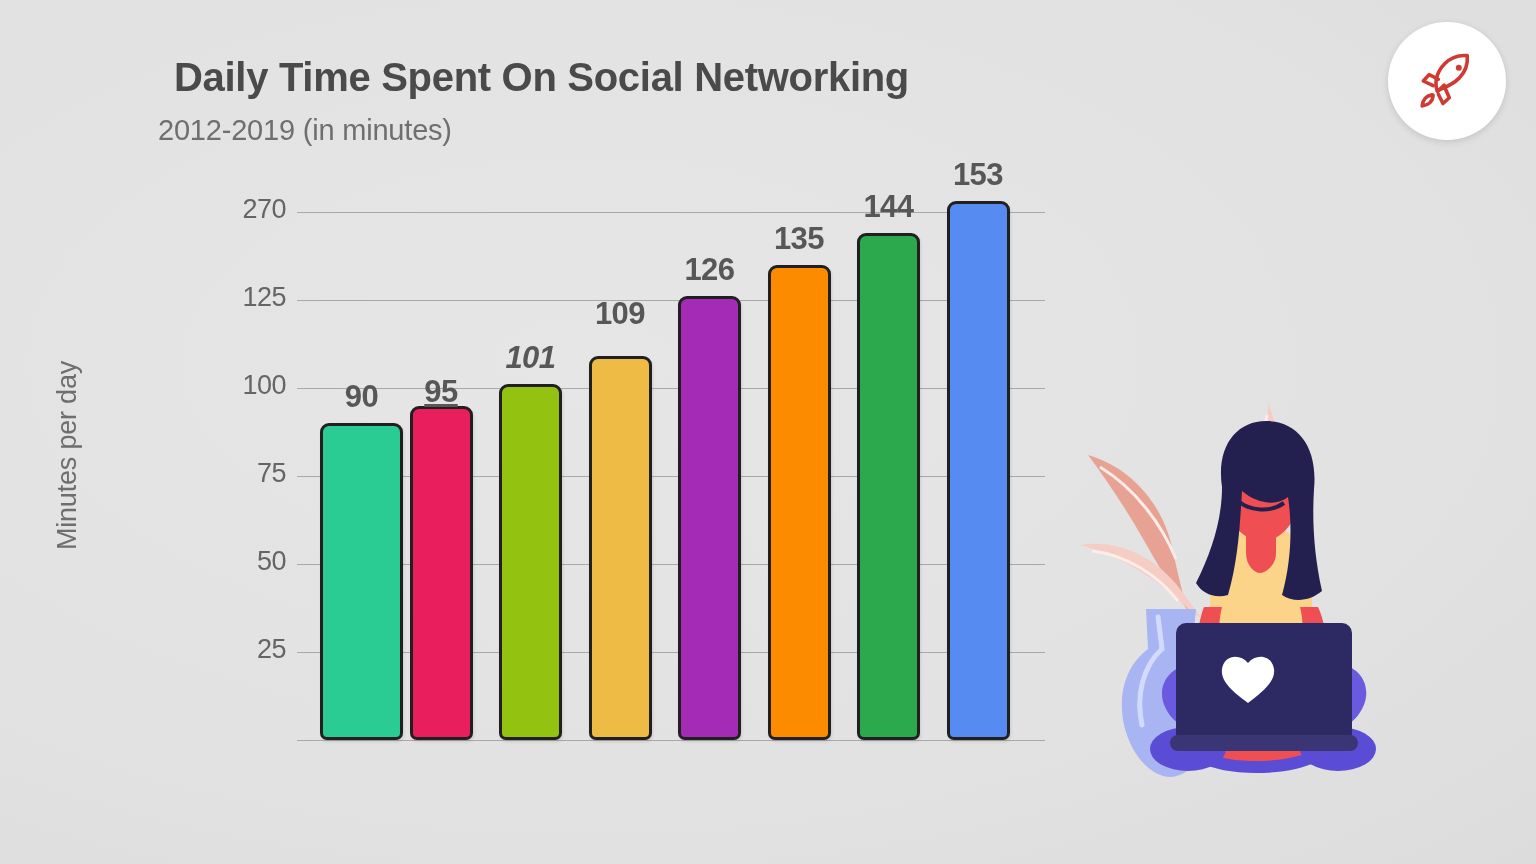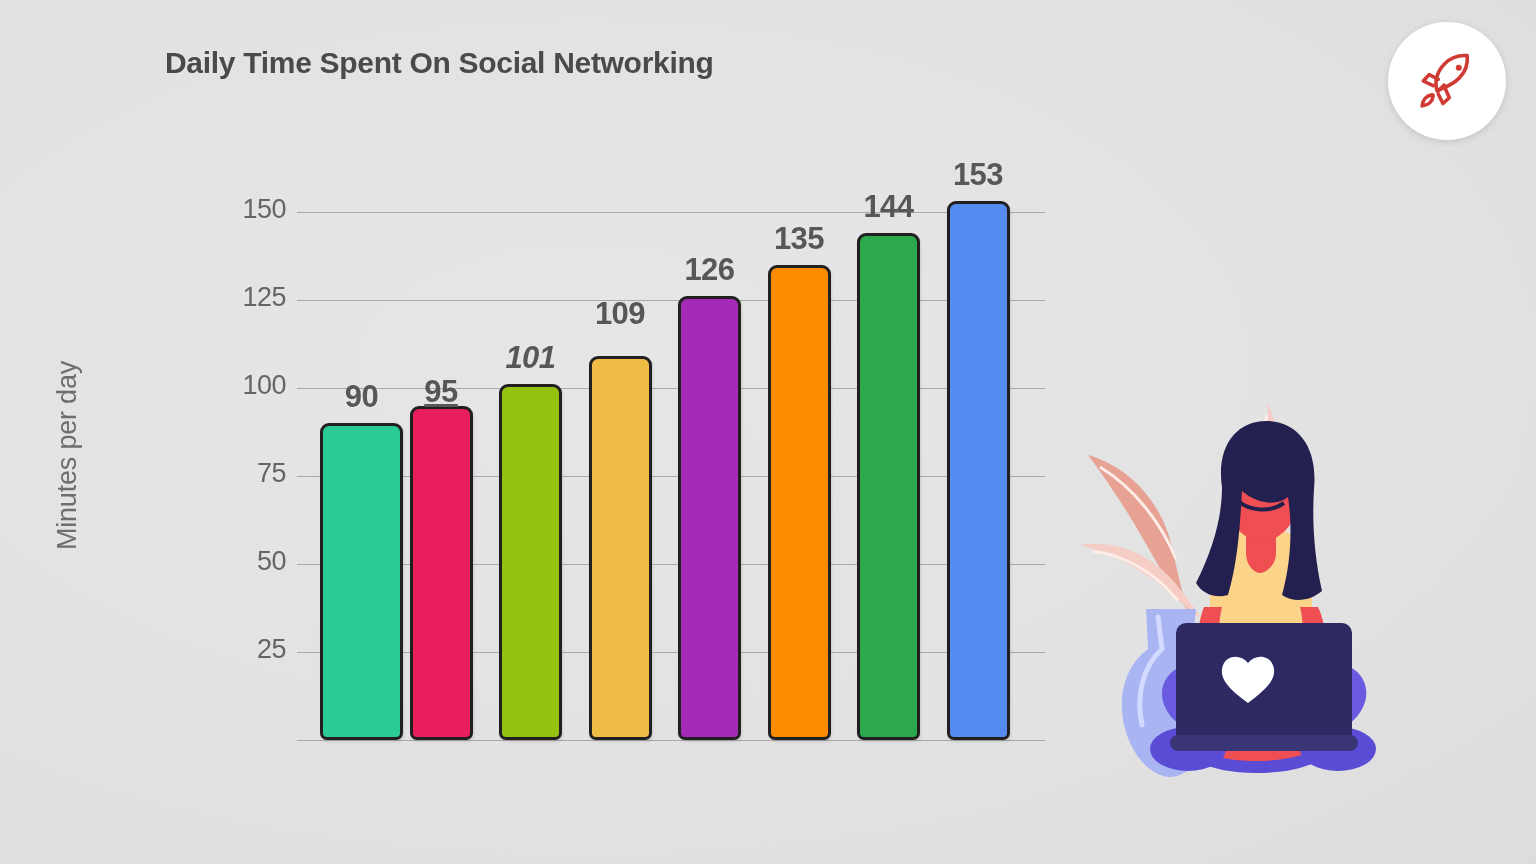--- a/index.html
+++ b/index.html
@@ -21,26 +21,26 @@
   }
 
   
   #header {
     position: absolute;
     left: 158px;
     top: 40px;
     width: 1000px;
   }
   #chart-title {
-    font-size: 30px;
+    font-size: 40px;
     font-weight: bold;
     color: #4a4a4a;
     letter-spacing: -0.3px;
     line-height: 1.05;
-    margin: 7px;
+    margin: 16px;
     white-space: nowrap;
   }
   #chart-subtitle {
     font-size: 29px;
     font-weight: normal;
     color: #6f6f6f;
     margin: 8px 0 0 0;
     letter-spacing: -0.2px;
     white-space: nowrap;
   }
@@ -152,20 +152,21 @@
     height: 400px;
   }
 </style>
 </head>
 <body>
 
 <div id="stage">
 
   <div id="header">
     <h1 id="chart-title">Daily Time Spent On Social Networking</h1>
+    <p id="chart-subtitle">2012-2019 (in minutes)</p>
   </div>
 
   <div id="logo-badge">
     <svg width="74" height="74" viewBox="0 0 64 64">
       <g fill="none" stroke="#cf3a32" stroke-width="3.1" stroke-linecap="round" stroke-linejoin="round">
         <path d="M23.5 40.5 C21 33 23 24 30 17 C36 11 44 9.5 49.5 10 C50 15.5 48.5 23.5 42.5 29.5 C35.5 36.5 27 38.5 23.5 40.5 Z"></path>
         <path d="M24.5 30.5 L16.5 26.5 L11.5 32 L20 36"></path>
         <path d="M30.5 38.5 L34 46.5 L28.5 51.5 L24.5 43.5"></path>
         <path d="M24 41 L29.5 35.5"></path>
         <path d="M19 44 C14.5 44.5 11 48 10.5 53.5 C16 53 19.5 49.5 20 45 C20.1 44.3 19.7 43.95 19 44 Z"></path>
@@ -185,21 +186,21 @@
         <div class="grid-line" style="top: 388px;"></div>
         <div class="grid-line" style="top: 300px;"></div>
         <div class="grid-line" style="top: 212px;"></div>
       </div>
     <div id="ytick-labels">
         <div class="y-tick-label" style="top: 634px;">25</div>
         <div class="y-tick-label" style="top: 546px;">50</div>
         <div class="y-tick-label" style="top: 458px;">75</div>
         <div class="y-tick-label" style="top: 370px;">100</div>
         <div class="y-tick-label" style="top: 282px;">125</div>
-        <div class="y-tick-label" style="top: 194px;">150</div>
+        <div class="y-tick-label" style="top: 194px;">270</div>
       </div>
     <div id="baseline"></div>
     <div id="bars">
         <div class="bar-wrap" style="left: 320px; width: 63px; height: 316.8px; padding-left: 20px;">
           <div class="bar" style="height: 316.8px; background: rgb(43, 204, 147);"></div>
           <div class="bar-value" style="bottom: 324.8px;">90</div>
           <div class="x-tick-label" style="position: absolute; bottom: -358.8px;">2012</div>
         </div>
         <div class="bar-wrap" style="left: 409.5px; width: 63px; height: 334.4px;">
           <div class="bar" style="height: 334.4px; background: rgb(233, 31, 93);"></div>

